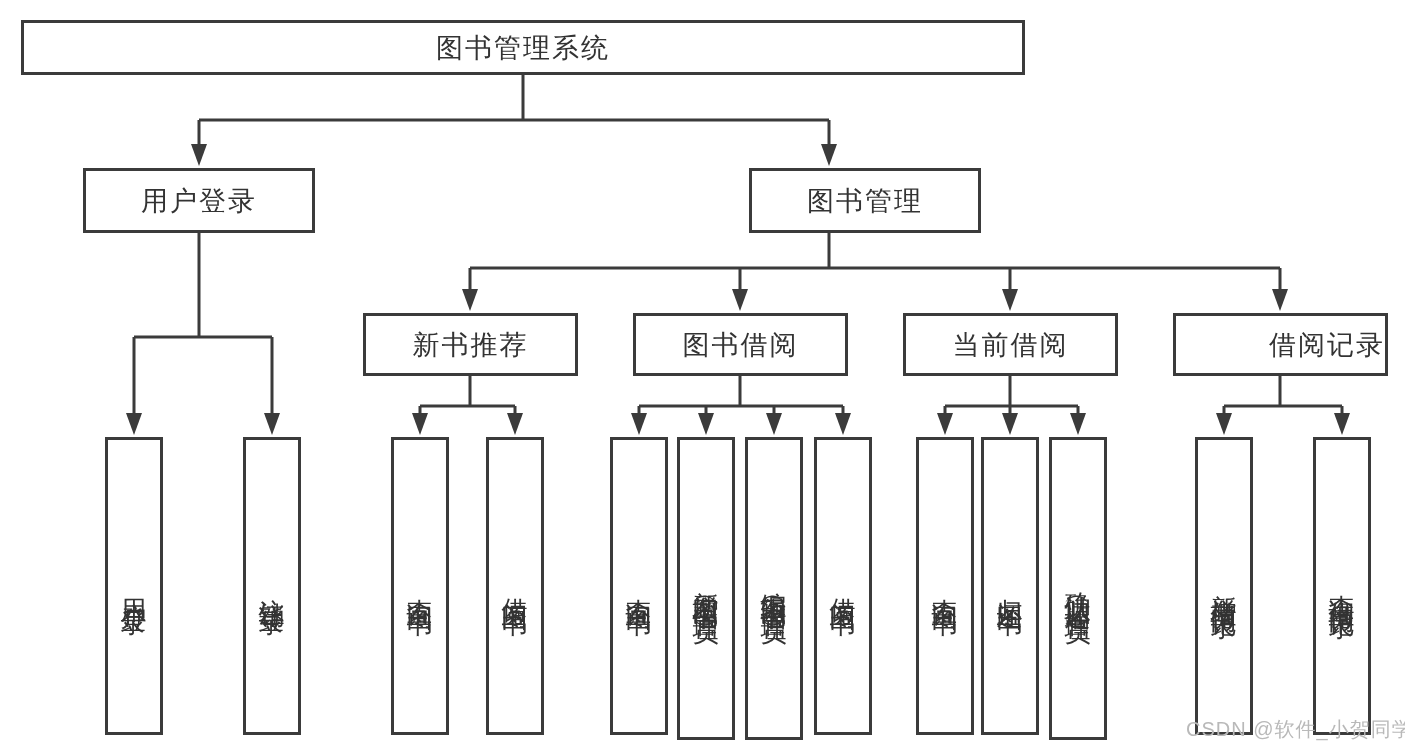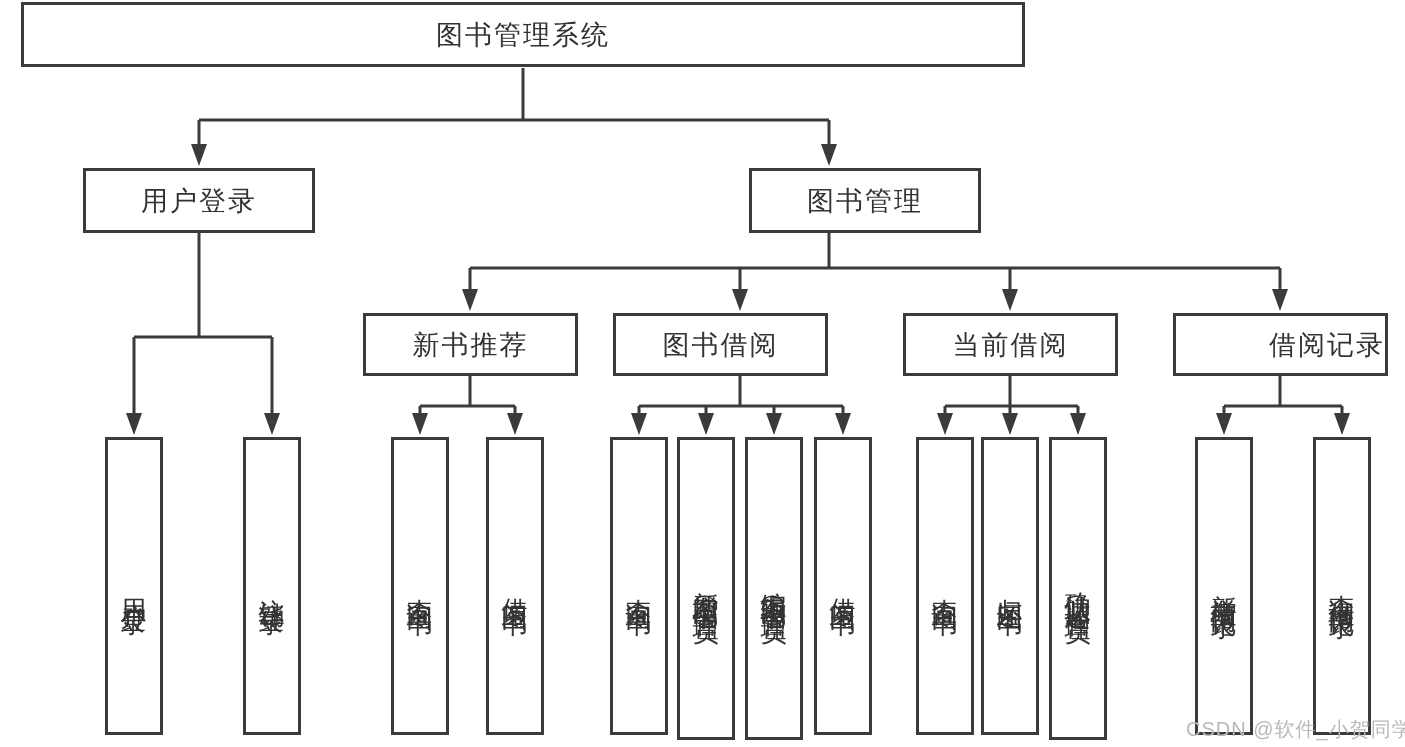--- a/index.html
+++ b/index.html
@@ -30,26 +30,26 @@
     border: 3px solid var(--border);
     background: #ffffff;
     display: flex;
     align-items: center;
     justify-content: center;
     color: var(--text);
     font-size: 27px;
     letter-spacing: 2px;
     z-index: 2;
   }
-  .node-root  { left: 21px;  top: 2px;  width: 1004px; height: 65px; }
+  .node-root  { left: 21px;  top: 20px;  width: 1004px; height: 55px; }
   .node-l2a   { left: 83px;  top: 168px; width: 232px;  height: 65px; }
   .node-l2b   { left: 713px; top: 168px; width: 232px;  height: 65px; margin-left: 36px; }
   .node-l3    { top: 313px; width: 215px; height: 63px; }
   .node-l3a   { left: 363px; }
-  .node-l3b   { left: 613px; }
+  .node-l3b   { left: 633px; }
   .node-l3c   { left: 903px; }
   .node-l3d   { left: 1173px; justify-content: flex-end; }
   .leaf {
     position: absolute;
     top: 437px;
     width: 58px;
     height: 298px;
     border: 3px solid var(--border);
     background: #ffffff;
     display: flex;

